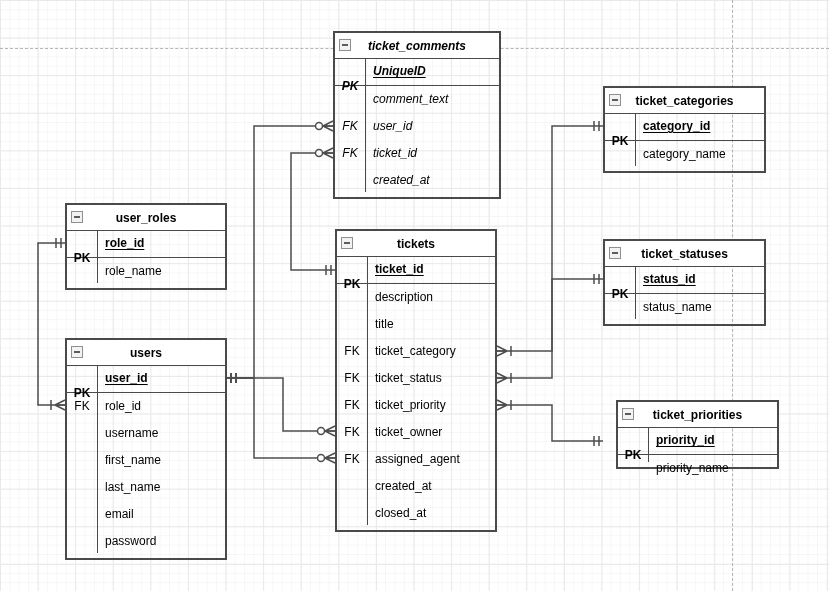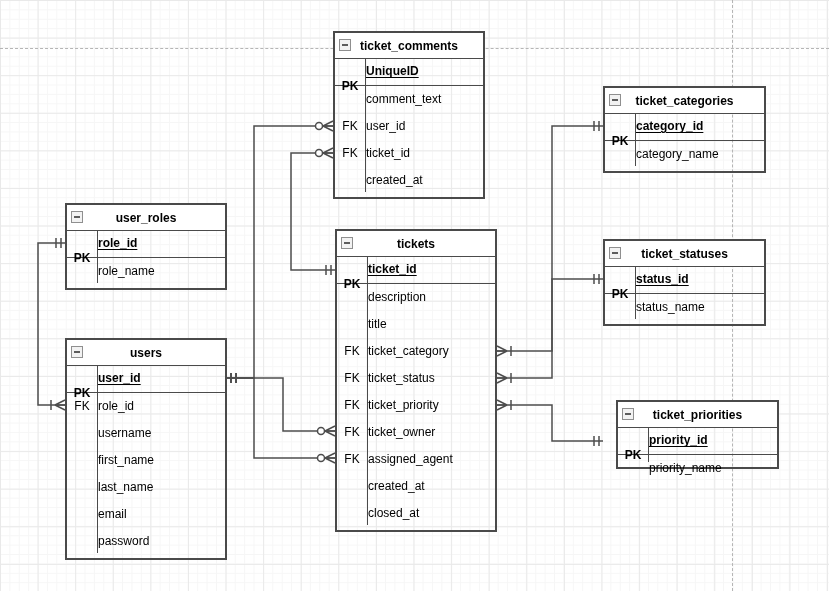--- a/index.html
+++ b/index.html
@@ -41,21 +41,21 @@
     border:1px solid #8f8f8f;background:#f2f2f2;
   }
   .collapse::after{
     content:"";position:absolute;left:2px;right:2px;top:4px;
     border-top:2px solid #5c5c5c;
   }
   .erow{display:flex;height:27px;line-height:27px;font-size:12px;box-sizing:border-box;}
   .erow.pkrow{border-bottom:1px solid #4a4a4a;line-height:25px;}
   .kcell{width:30px;flex:none;text-align:center;}
   .kcell.pk{font-weight:bold;margin-top:15px;}
-  .ncell{padding-left:1px;white-space:nowrap;}
+  .ncell{padding-left:8px;white-space:nowrap;}
   .ncell.pk{font-weight:bold;text-decoration:underline;text-underline-offset:2px;}
   .vdiv{position:absolute;left:30px;top:26px;bottom:5px;width:1px;background:#4a4a4a;}
   #edges{position:absolute;left:0;top:0;z-index:3;pointer-events:none;}
   #edges path{pointer-events:stroke;}
 </style>
 </head>
 <body>
 
 <div id="canvas">
   <div class="pagebreak-h" style="top: 48px;"></div>
@@ -83,21 +83,21 @@
       <path d="M497 351 L552 351 L552 126 L603 126" stroke="#4d4d4d" stroke-width="1.5" fill="none"></path>
       <path d="M507 351 L497 346 M507 351 L497 351 M507 351 L497 356 M511 346 L511 356" stroke="#4d4d4d" stroke-width="1.5" fill="none"></path>
       <path d="M599 121 L599 131 M594 121 L594 131" stroke="#4d4d4d" stroke-width="1.5" fill="none"></path>
       <path d="M497 378 L552 378 L552 279 L603 279" stroke="#4d4d4d" stroke-width="1.5" fill="none"></path>
       <path d="M507 378 L497 373 M507 378 L497 378 M507 378 L497 383 M511 373 L511 383" stroke="#4d4d4d" stroke-width="1.5" fill="none"></path>
       <path d="M599 274 L599 284 M594 274 L594 284" stroke="#4d4d4d" stroke-width="1.5" fill="none"></path>
       <path d="M497 405 L552 405 L552 441 L603 441" stroke="#4d4d4d" stroke-width="1.5" fill="none"></path>
       <path d="M507 405 L497 400 M507 405 L497 405 M507 405 L497 410 M511 400 L511 410" stroke="#4d4d4d" stroke-width="1.5" fill="none"></path>
       <path d="M599 436 L599 446 M594 436 L594 446" stroke="#4d4d4d" stroke-width="1.5" fill="none"></path>
     </svg>
-<div class="etable" style="left: 333px; top: 31px; width: 152px; height: 168px;">
+<div class="etable" style="left: 333px; top: 31px; width: 168px; height: 168px; font-style: italic;">
       <div class="ehead">
         <span class="collapse"></span>
         <span>ticket_comments</span>
       </div>
       <div class="erow pkrow">
         <span class="kcell pk">PK</span>
         <span class="ncell pk">UniqueID</span>
       </div>
       <div class="erow">
         <span class="kcell"></span>

